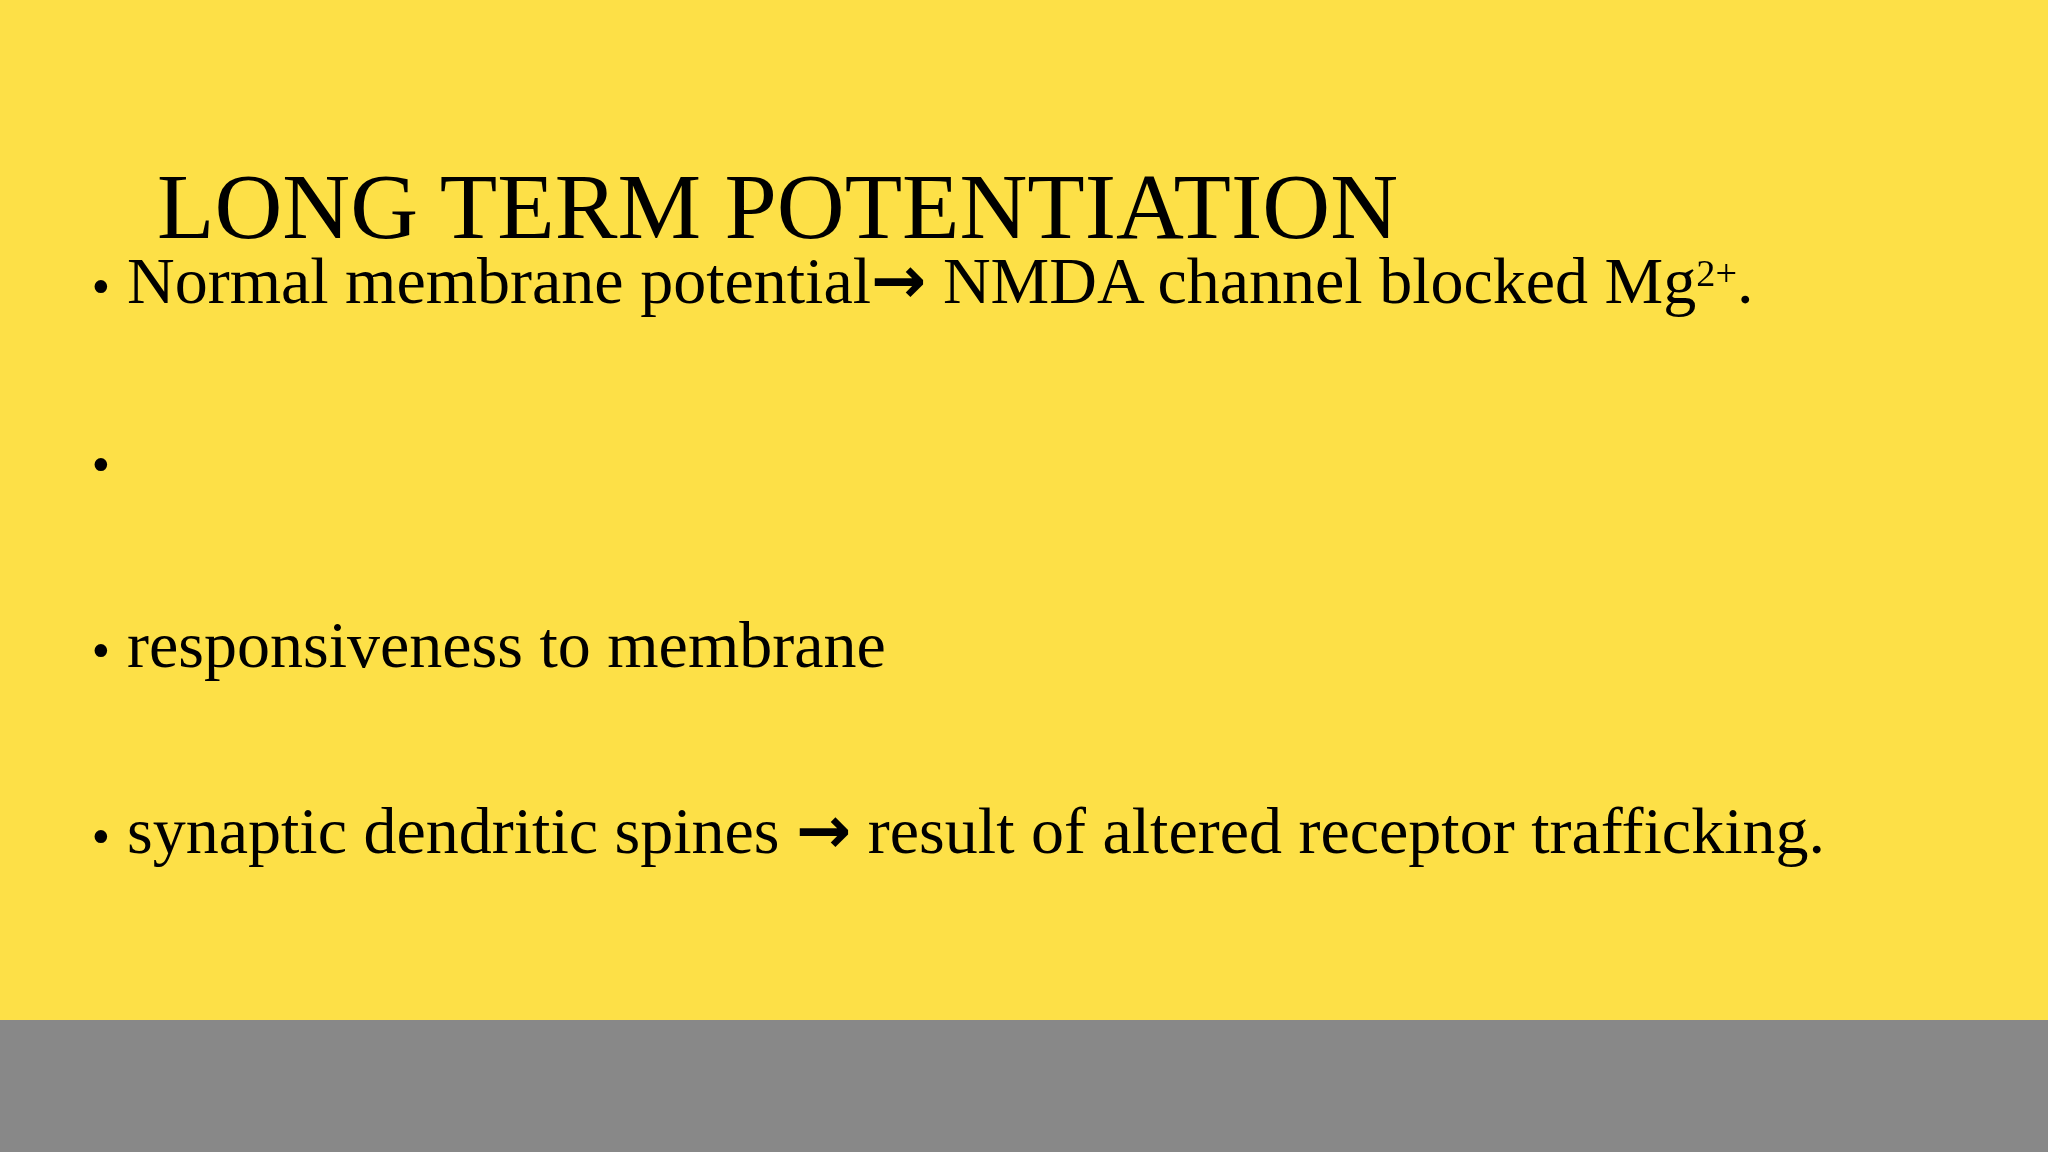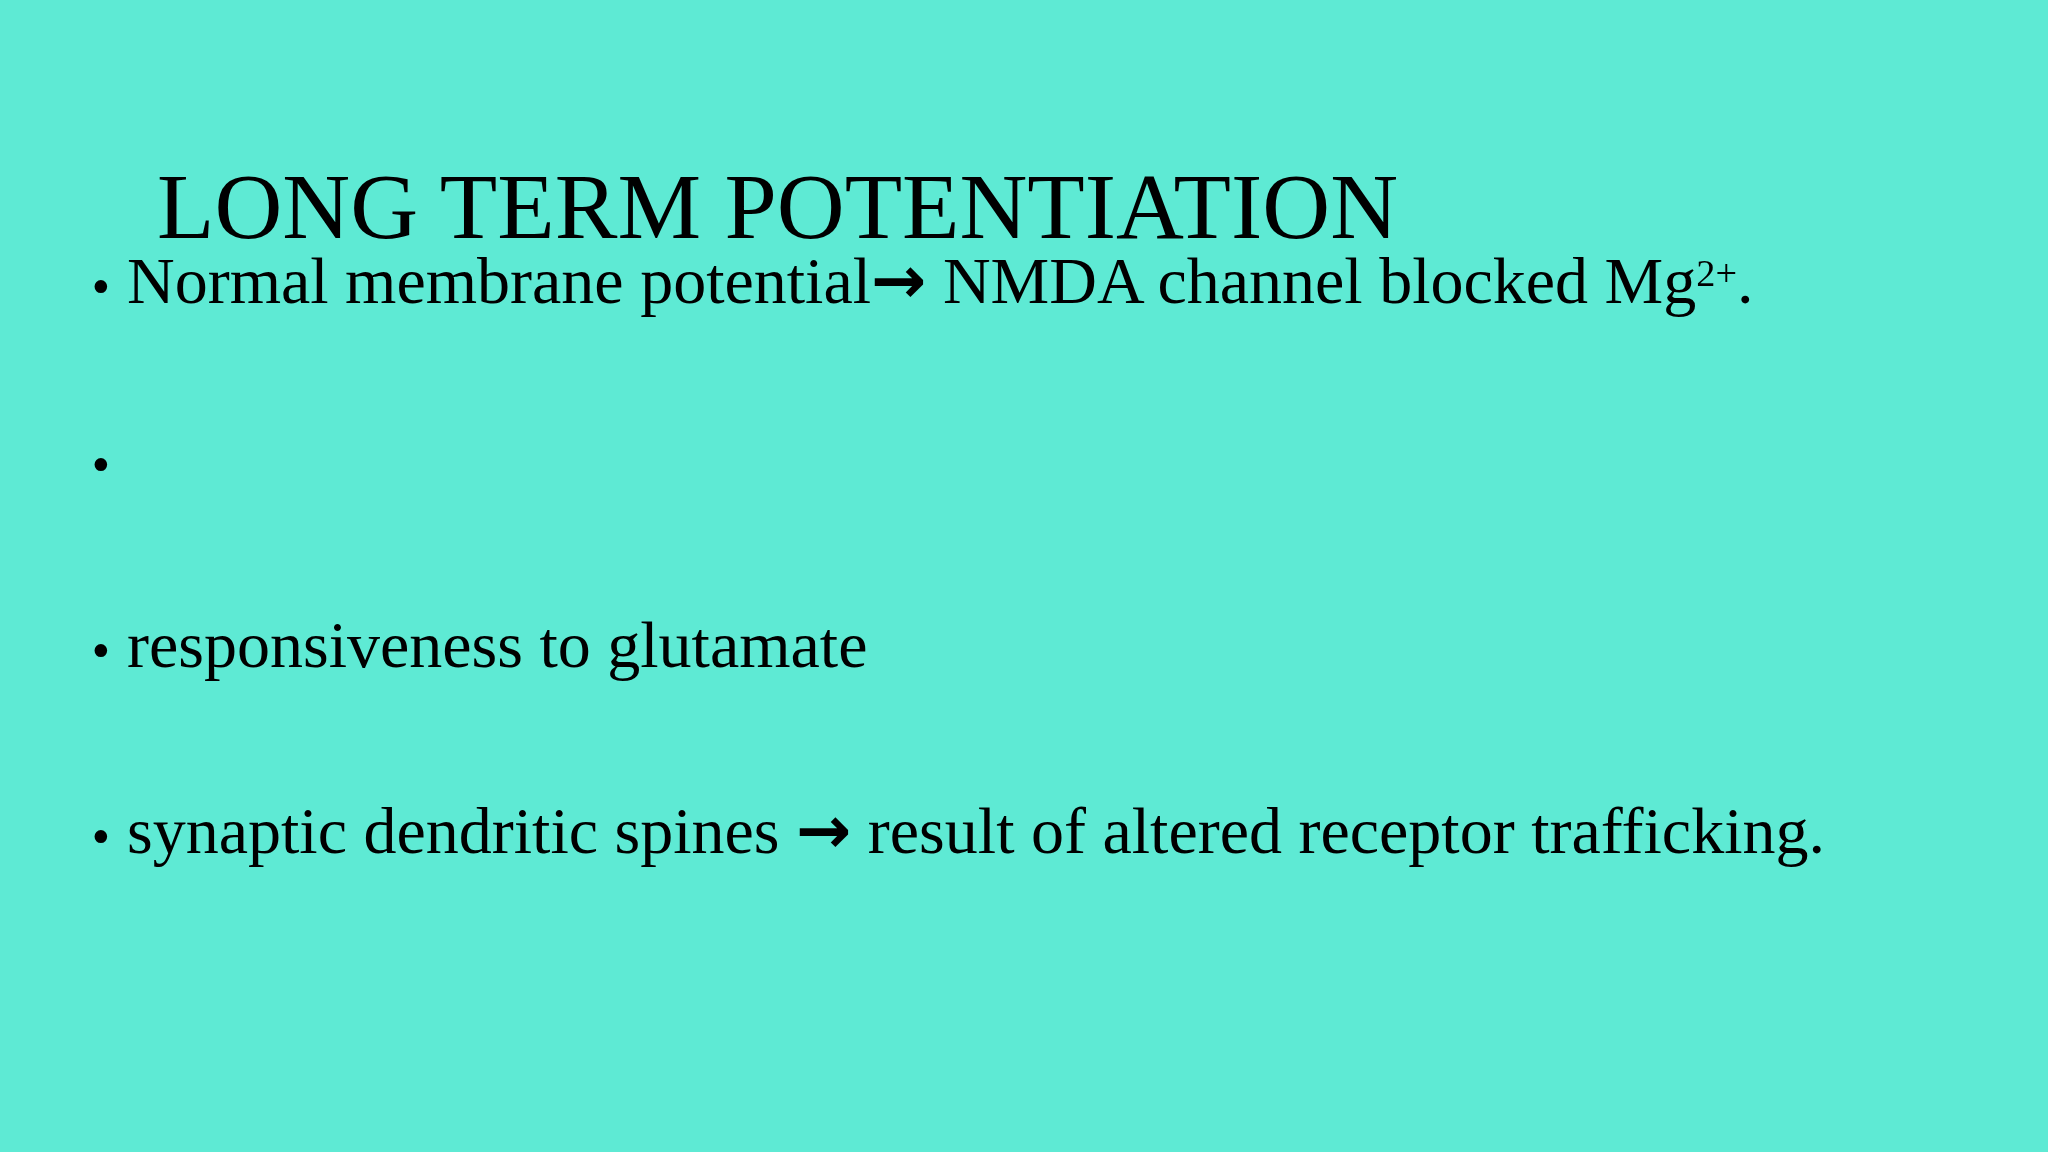--- a/index.html
+++ b/index.html
@@ -1,19 +1,19 @@
 <!DOCTYPE html>
 <html><head>
 <meta charset="utf-8">
 <style>
   html,body { margin:0; padding:0; background:#888; }
   .slide {
     position:relative;
-    width:2048px; height:1152px;
-    background:#5eead4;
+    width:2048px; height:1020px;
+    background:#fde047;
     color:#000000;
     font-family:"Liberation Serif","DejaVu Serif",serif;
     overflow:hidden;
   }
   .title {
     position:absolute;
     left:157px; top:96px;
     font-size:94px;
     line-height:94px;
     font-weight:400;
@@ -73,21 +73,21 @@
 
     <div class="bullet">
       <span class="marker">•</span>
       <div class="text">
       </div>
     </div>
 
     <div class="bullet">
       <span class="marker">•</span>
       <div class="text">
-        <div class="line">responsiveness to glutamate</div>
+        <div class="line">responsiveness to membrane</div>
       </div>
     </div>
 
     <div class="bullet">
       <span class="marker">•</span>
       <div class="text">
         <div class="line">synaptic dendritic spines <span class="arrow">→</span> result of altered receptor trafficking.</div>
       </div>
     </div>
 

